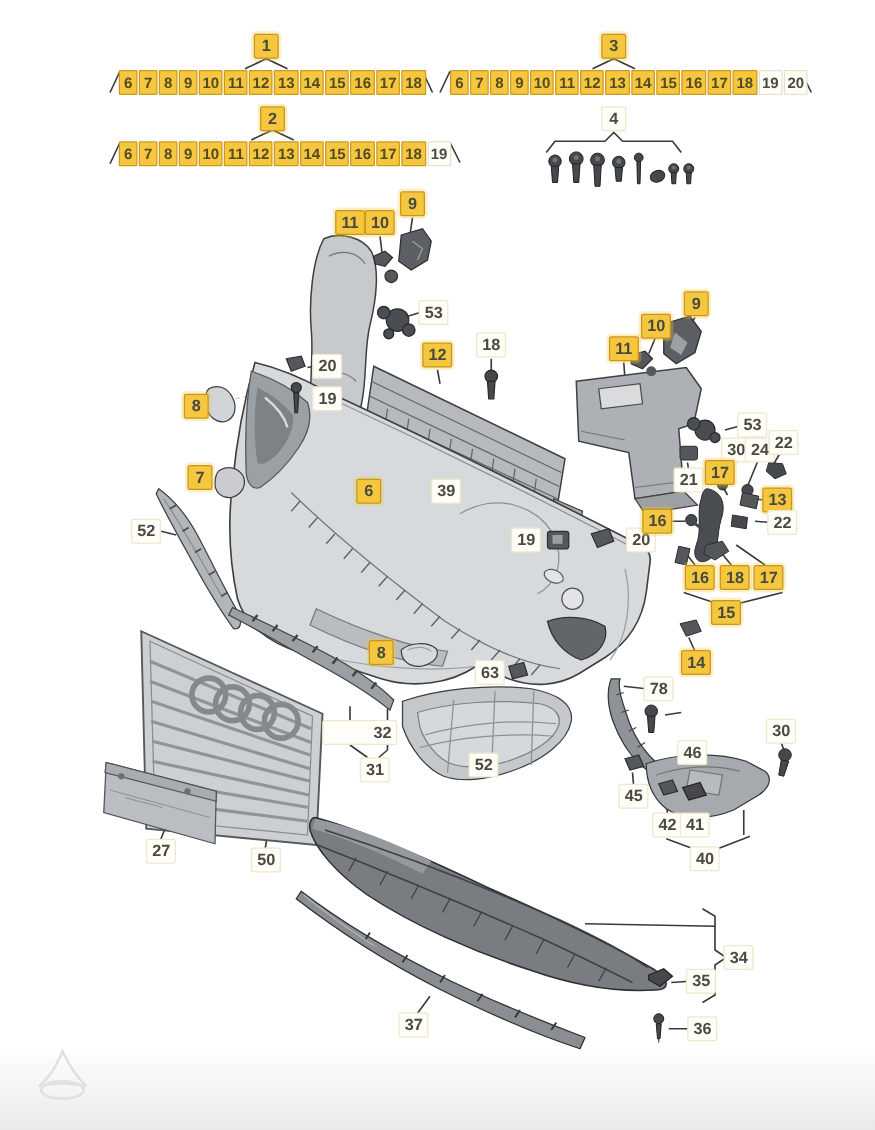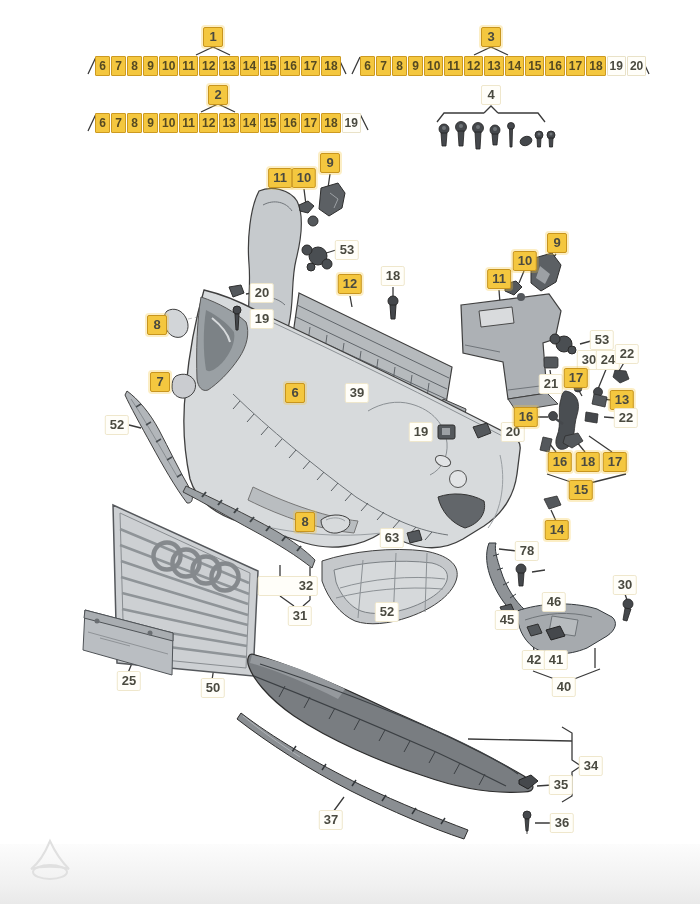--- a/index.html
+++ b/index.html
@@ -302,26 +302,26 @@
       <div class="co hl" style="left: 560px; top: 462px;">16</div>
       <div class="co hl" style="left: 588px; top: 462px;">18</div>
       <div class="co hl" style="left: 615px; top: 462px;">17</div>
       <div class="co hl" style="left: 581px; top: 490px;">15</div>
       <div class="co hl" style="left: 557px; top: 530px;">14</div>
       <div class="co hl" style="left: 305px; top: 522px;">8</div>
       <div class="co pl" style="left: 392px; top: 538px;">63</div>
       <div class="co pl" style="left: 288px; top: 586px; padding-left: 40px;">32</div>
       <div class="co pl" style="left: 300px; top: 616px;">31</div>
       <div class="co pl" style="left: 387px; top: 612px;">52</div>
-      <div class="co pl" style="left: 129px; top: 681px;">25</div>
+      <div class="co pl" style="left: 129px; top: 681px;">27</div>
       <div class="co pl" style="left: 213px; top: 688px;">50</div>
       <div class="co pl" style="left: 527px; top: 551px;">78</div>
       <div class="co pl" style="left: 554px; top: 570px; margin-top: 32px;">46</div>
       <div class="co pl" style="left: 625px; top: 585px;">30</div>
-      <div class="co pl" style="left: 507px; top: 620px;">45</div>
+      <div class="co pl" style="left: 507px; top: 637px;">45</div>
       <div class="co pl" style="left: 534px; top: 660px;">42</div>
       <div class="co pl" style="left: 556px; top: 660px; text-align: center;">41</div>
       <div class="co pl" style="left: 564px; top: 687px; text-align: right;">40</div>
       <div class="co pl" style="left: 591px; top: 766px;">34</div>
       <div class="co pl" style="left: 561px; top: 785px;">35</div>
       <div class="co pl" style="left: 331px; top: 820px;">37</div>
       <div class="co pl" style="left: 562px; top: 823px;">36</div>
       <div class="co hl" style="left: 213px; top: 37px;">1</div>
       <div class="strip" style="left: 95px; top: 56px;">
         <span class="nb hl">6</span>

